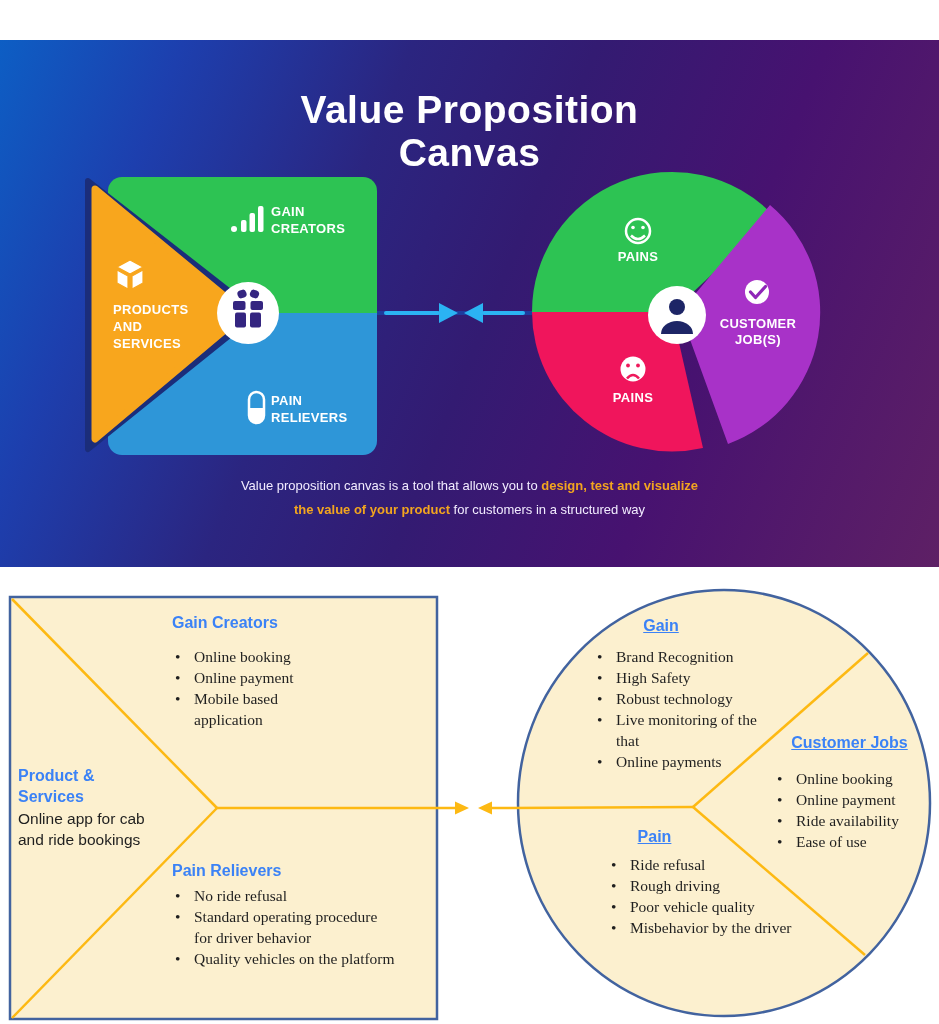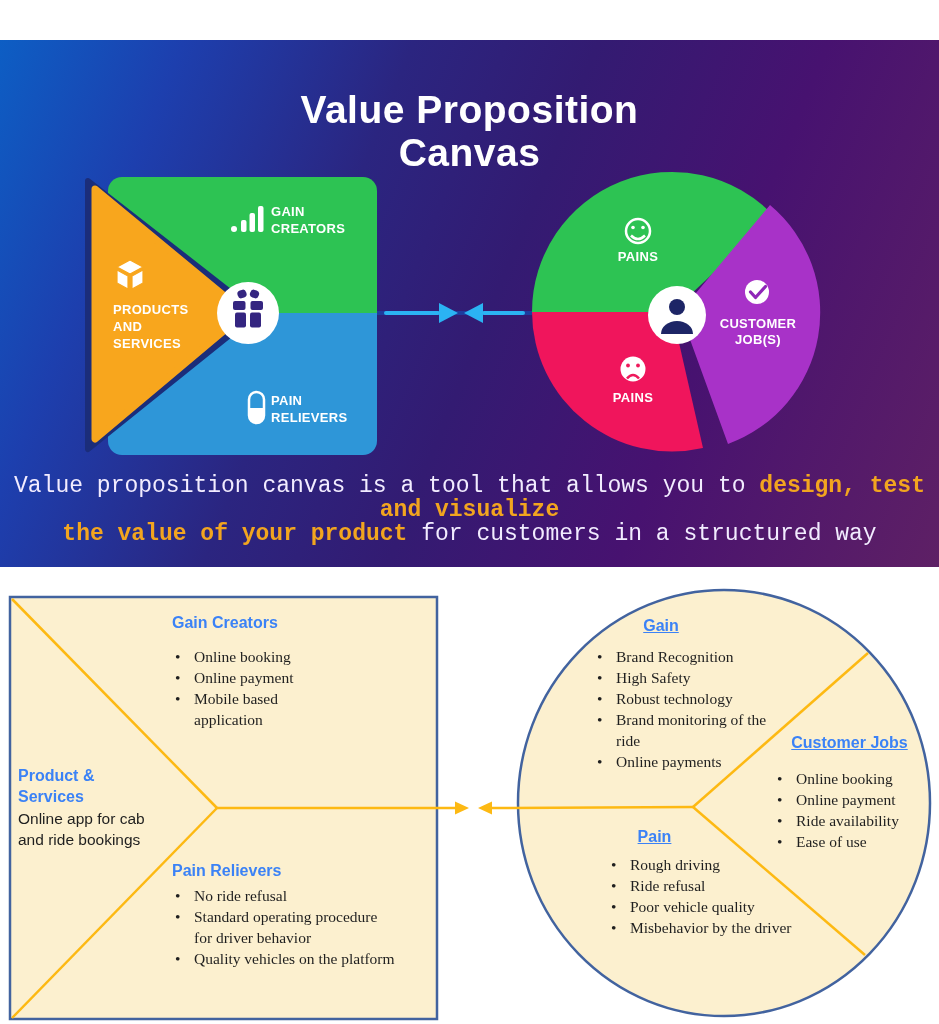--- a/index.html
+++ b/index.html
@@ -6,21 +6,21 @@
   #page{position:relative;width:939px;height:1024px;overflow:hidden;background:#fff;
         font-family:"Liberation Sans",sans-serif;margin-top:40px;}
   
   #banner{position:absolute;left:0;top:0;width:939px;height:527px;
     background:linear-gradient(112deg,#0d5ec4 0%,#1d3fae 16%,#2b2580 36%,#331b72 52%,#471270 72%,#5e2065 100%);}
   .ttl{position:absolute;left:0;top:48px;width:939px;text-align:center;color:#ffffff;
        font-weight:bold;font-size:39px;line-height:43px;letter-spacing:.5px;}
   .toplbl{position:absolute;color:#fff;font-weight:bold;font-size:13px;line-height:17px;letter-spacing:.3px;}
   .ctr{text-align:center;}
   #caption{position:absolute;left:0;top:434px;width:939px;text-align:center;color:#f2ecff;
-           font-size:23px;line-height:24px;font-family:Liberation Mono, monospace;}
+           font-size:13px;line-height:24px;}
   #caption .hl{color:#f2a51f;font-weight:bold;}
   svg{position:absolute;left:0;top:0;}
   
   .btext{position:absolute;color:#1f1f1f;font-size:15.5px;line-height:21px;}
   .bhead{font-weight:bold;font-size:16px;color:#3b82f6;}
   .uhead{text-decoration:underline;}
   .blist{list-style:none;margin:0;padding:0;}
   .blist li{position:relative;padding-left:24px;line-height:21px;font-family:Liberation Serif, serif;}
   .blist li::before{content:"\2022";position:absolute;left:5px;top:0;}
   .bcap{position:absolute;font-weight:bold;font-size:19px;color:#111;text-align:center;}
@@ -173,34 +173,34 @@
     <li>No ride refusal</li>
     <li>Standard operating procedure for driver behavior</li>
     <li>Quality vehicles on the platform</li>
   </ul>
 
   <div class="btext bhead uhead ctr" style="left:630px;top:575px;width:62px;position:absolute;text-align:center;">Gain</div>
   <ul class="btext blist" style="left: 592px; top: 606px; width: 185px; position: absolute;">
     <li>Brand Recognition</li>
     <li>High Safety</li>
     <li>Robust technology</li>
-    <li>Brand monitoring of the ride</li>
+    <li>Live monitoring of the that</li>
     <li>Online payments</li>
   </ul>
 
   <div class="btext bhead uhead" style="left:782px;top:692px;width:135px;position:absolute;text-align:center;">Customer Jobs</div>
   <ul class="btext blist" style="left: 772px; top: 728px; width: 160px; position: absolute;">
     <li>Online booking</li>
     <li>Online payment</li>
     <li>Ride availability</li>
     <li>Ease of use</li>
   </ul>
 
   <div class="btext bhead uhead" style="left:627px;top:786px;width:55px;position:absolute;text-align:center;">Pain</div>
   <ul class="btext blist" style="left: 606px; top: 814px; width: 195px; position: absolute;">
+    <li>Ride refusal</li>
     <li>Rough driving</li>
-    <li>Ride refusal</li>
     <li>Poor vehicle quality</li>
     <li>Misbehavior by the driver</li>
   </ul>
   <div class="bcap" style="left: 625px; top: 990px; width: 225px; position: absolute;">Customer Need</div>
 
 </div>
 
 </body></html>

